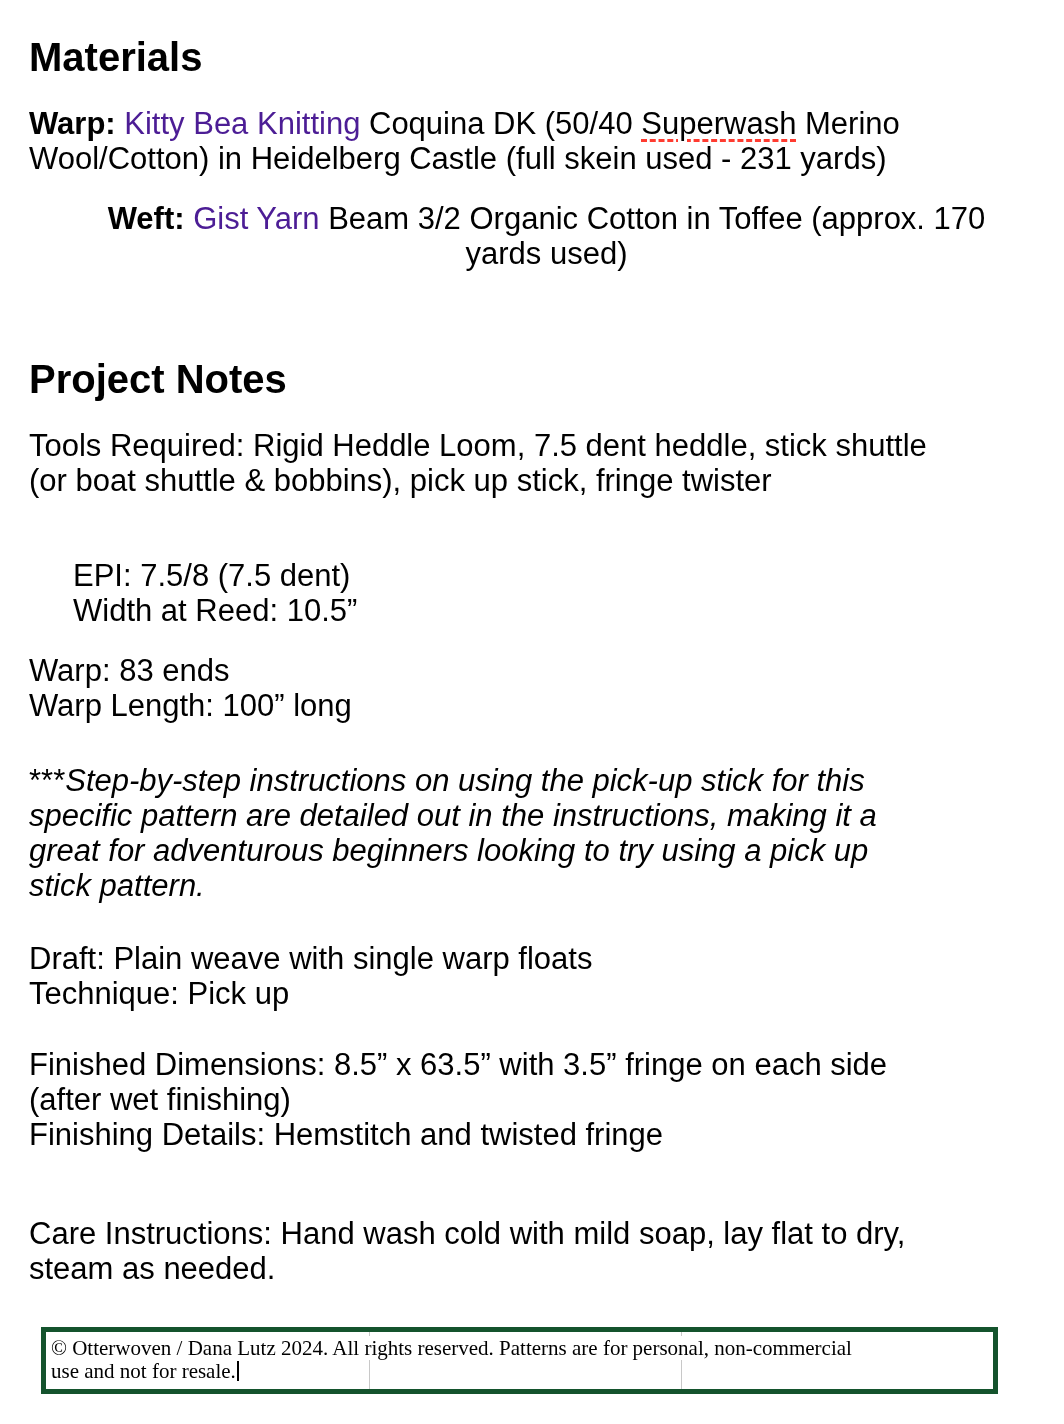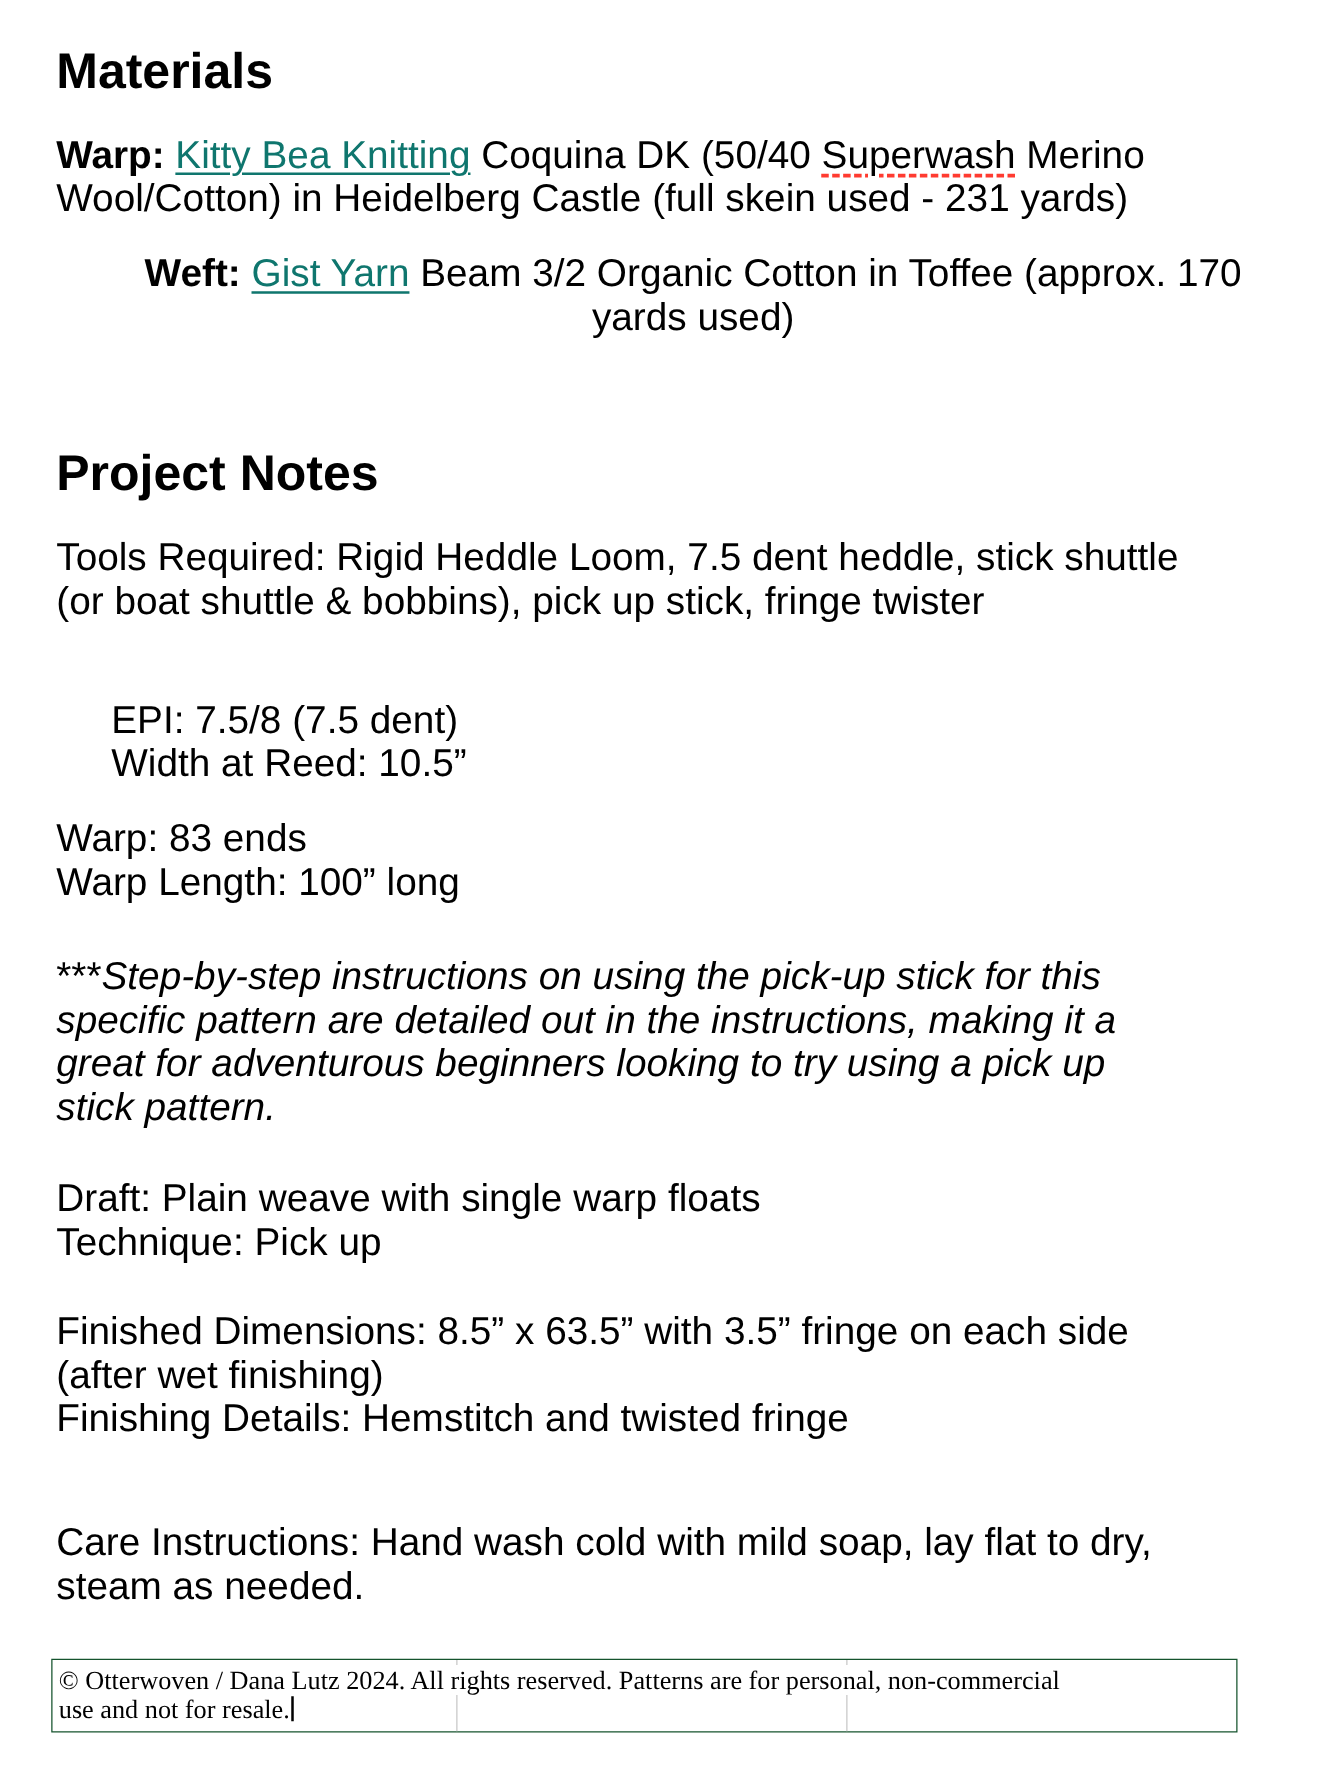--- a/index.html
+++ b/index.html
@@ -5,21 +5,21 @@
   html, body { margin: 0; padding: 0; background: #ffffff; }
   .page {
     position: relative;
     width: 1064px;
     height: 1424px;
     background: #ffffff;
     color: #000000;
     font-family: "Liberation Sans", sans-serif;
     overflow: hidden;
   }
-  .content { padding-left: 45px; }
+  .content { padding-left: 29px; }
 
   h1 {
     margin: 0;
     font-size: 40px;
     line-height: 46px;
     font-weight: bold;
     white-space: pre;
   }
   p {
     margin: 0;
@@ -35,41 +35,40 @@
   #p-tools     { margin-top: 26px; }
   #p-sett      { margin-top: 60px; margin-left: 44px; }
   #p-warpcount { margin-top: 25px; }
   #p-draft     { margin-top: 38px; }
   #p-note      { margin-top: 40px; }
   #p-dims      { margin-top: 36px; }
   #p-care      { margin-top: 64px; }
 
   .bold-label { font-weight: bold; }
   .doc-link {
-    color: #0f766e;
-    text-decoration: underline;
+    color: #4c1d95;
     text-decoration-thickness: 2px;
     text-underline-offset: 4px;
     cursor: pointer;
   }
   .misspelled {
     text-decoration: underline dashed #ff3b30;
     text-decoration-thickness: 3px;
     text-underline-offset: 5px;
   }
   .italic-seg { font-style: italic; }
 
   
   .footer-table {
     position: relative;
     margin-top: 41px;
     margin-left: 41px;
     width: 947px;
     height: 57px;
-    border: 1px solid #14532d;
+    border: 5px solid #14532d;
     background: #ffffff;
   }
   .vline {
     position: absolute;
     top: 0; bottom: 0;
     width: 1px;
     background: #c8c8c8;
     z-index: 1;
   }
   .vline-1 { left: 323px; }

